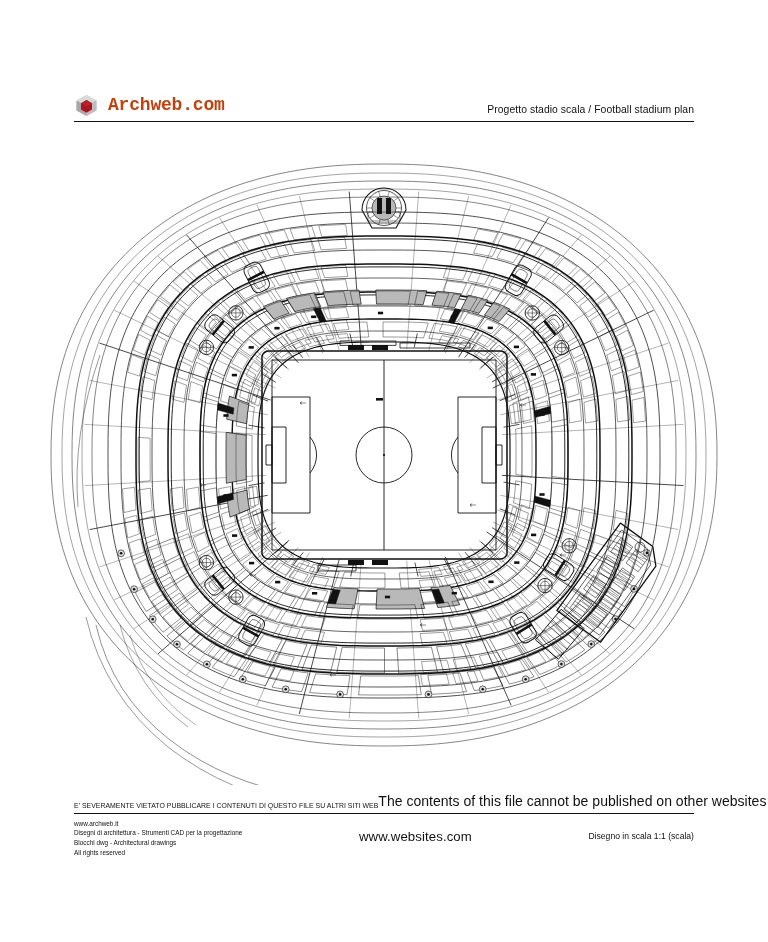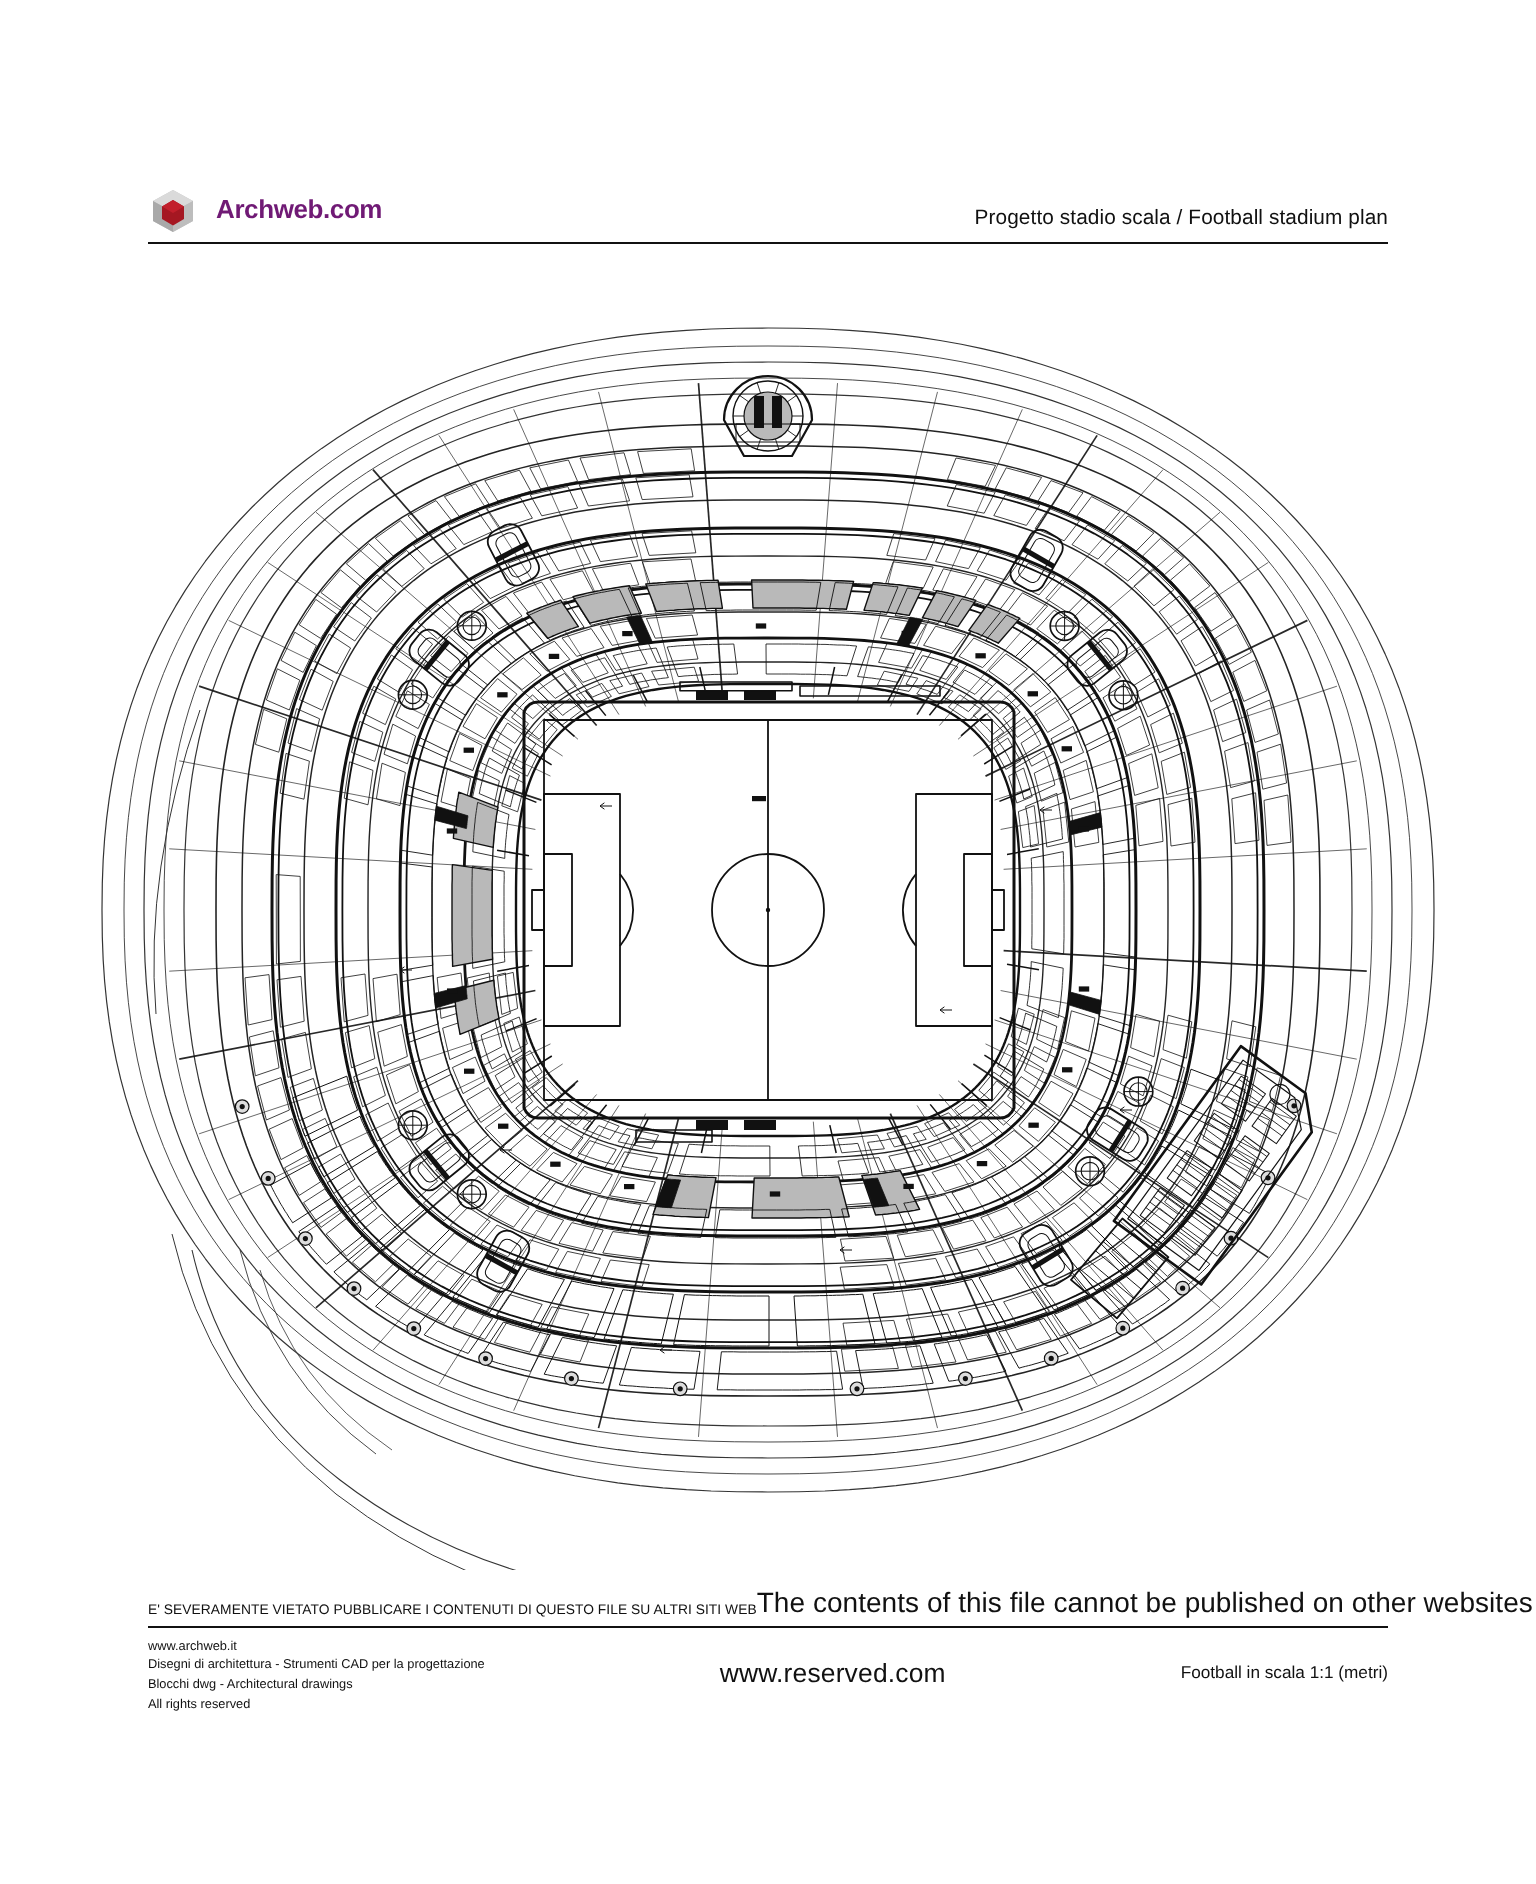--- a/index.html
+++ b/index.html
@@ -10,21 +10,21 @@
     color:#1a1a1a;-webkit-font-smoothing:antialiased;
     position:relative;overflow:hidden;
   }
   .sheet{position:absolute;inset:0;background:#fff;}
 
   
   .header{position:absolute;left:74px;top:84px;width:620px;}
   .header-row{display:flex;align-items:flex-end;justify-content:space-between;height:34px;}
   .brand{display:flex;align-items:center;gap:9px;}
   .logo-mark{width:25px;height:25px;display:block;}
-  .brand-name{font-size:13px;font-weight:700;letter-spacing:-.2px;color:#701a75;line-height:1;padding-bottom:2px;}
+  .brand-name{font-size:18px;font-weight:700;letter-spacing:-.2px;color:#c2410c;line-height:1;padding-bottom:2px;font-family:Liberation Mono, monospace;}
   .header-title{font-size:10.4px;color:#111;line-height:1;padding-bottom:3px;letter-spacing:.05px;white-space:nowrap;}
   .rule-head{height:0;border-top:1.6px solid #111;margin-top:3px;width:100%;}
   .subtitle{font-size:9.6px;color:#111;margin-top:6px;letter-spacing:.02px;}
 
   
   .drawing-wrap{position:absolute;left:0;top:155px;width:768px;height:630px;}
   .drawing-wrap svg{display:block;width:768px;height:630px;}
 
   
   .footer{position:absolute;left:74px;top:793px;width:620px;}
@@ -914,18 +914,18 @@
       <div class="warn-en">The contents of this file cannot be published on other websites</div>
     </div>
     <div class="rule-foot"></div>
     <div class="foot-cols">
       <div class="foot-left">
         <div>www.archweb.it</div>
         <div>Disegni di architettura - Strumenti CAD  per la progettazione</div>
         <div>Blocchi dwg - Architectural drawings</div>
         <div>All rights reserved</div>
       </div>
-      <div class="foot-mid">www.reserved.com</div>
-      <div class="foot-right">Football in scala 1:1 (metri)</div>
+      <div class="foot-mid">www.websites.com</div>
+      <div class="foot-right">Disegno in scala 1:1 (scala)</div>
     </div>
   </div>
 
 </div>
 
 </body></html>

